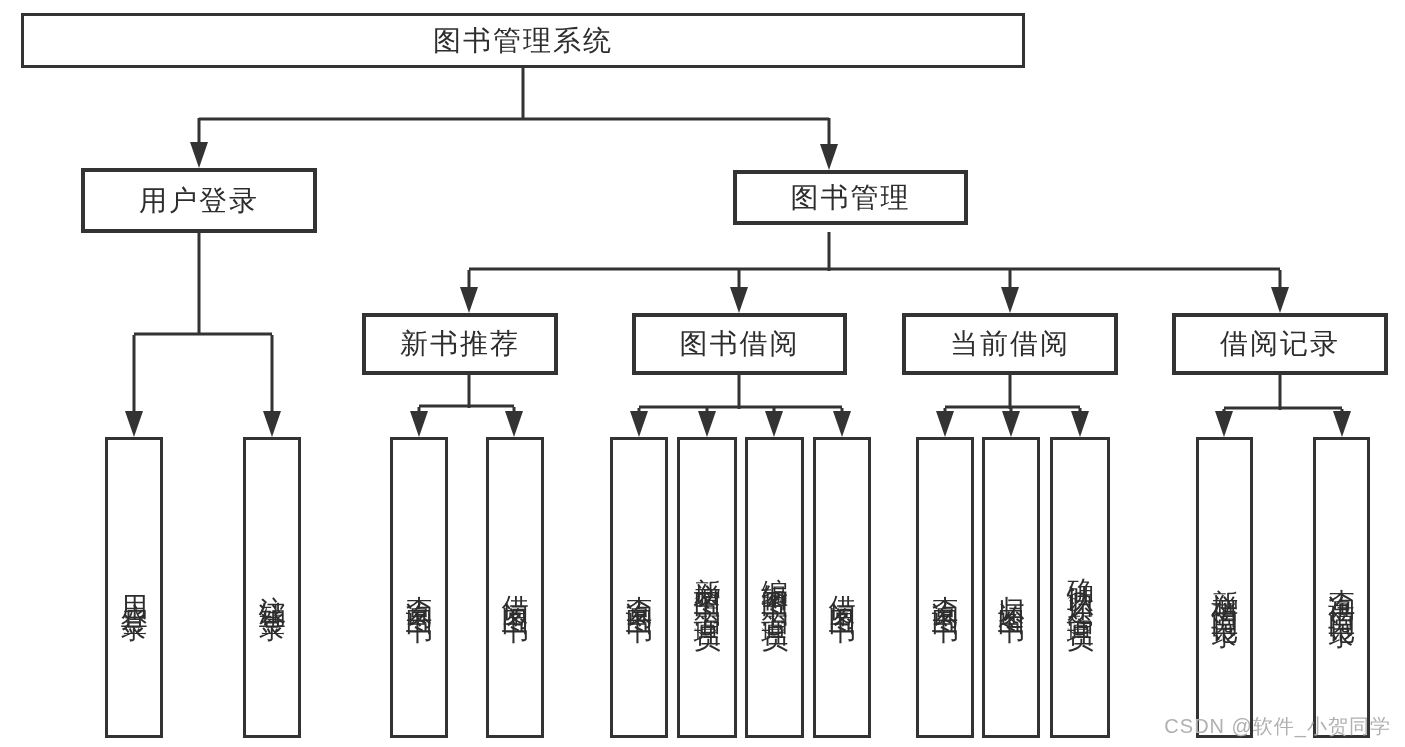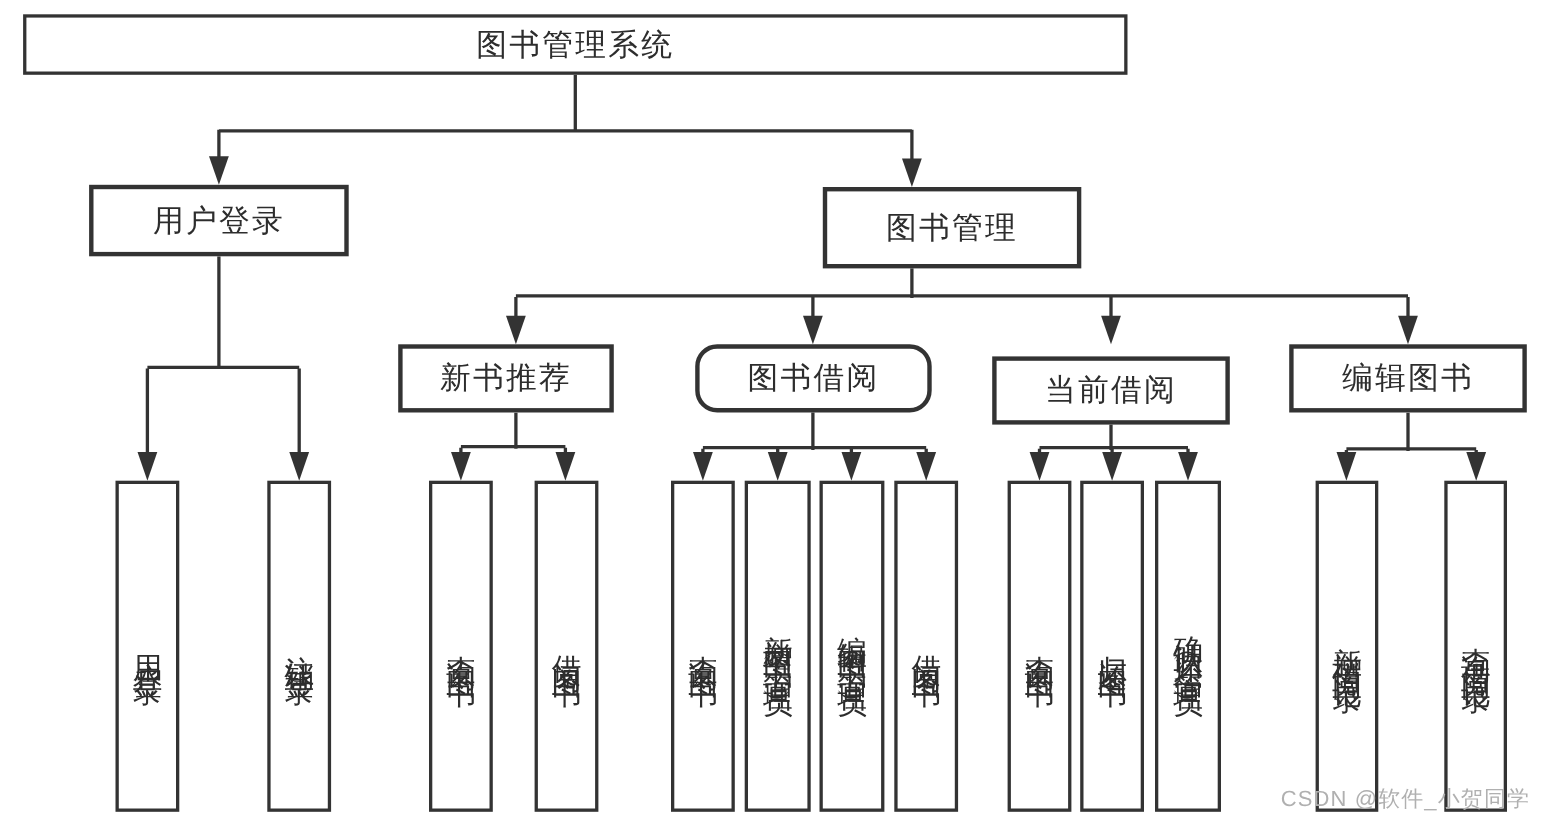--- a/index.html
+++ b/index.html
@@ -61,26 +61,26 @@
       <polygon points="1002,411 1020,411 1011,437"></polygon>
       <polygon points="1071,411 1089,411 1080,437"></polygon>
       <polygon points="1215,411 1233,411 1224,437"></polygon>
       <polygon points="1333,411 1351,411 1342,437"></polygon>
     </g>
   </svg>
 
   <div class="node" style="left:21px; top:13px; width:1004px; height:55px;">图书管理系统</div>
 
   <div class="node lvl23" style="left:81px; top:168px; width:236px; height:65px;">用户登录</div>
-  <div class="node lvl23" style="left:748px; top:170px; width:235px; height:74px;">图书管理</div>
+  <div class="node lvl23" style="left:733px; top:170px; width:235px; height:55px;">图书管理</div>
 
   <div class="node lvl23" style="left:362px; top:313px; width:196px; height:62px;">新书推荐</div>
-  <div class="node lvl23" style="left:632px; top:313px; width:215px; height:62px;border-radius:20px;">图书借阅</div>
-  <div class="node lvl23" style="left:902px; top:324px; width:216px; height:62px;">当前借阅</div>
-  <div class="node lvl23" style="left:1172px; top:313px; width:216px; height:62px;">编辑图书</div>
+  <div class="node lvl23" style="left:632px; top:313px; width:215px; height:62px;">图书借阅</div>
+  <div class="node lvl23" style="left:902px; top:313px; width:216px; height:62px;">当前借阅</div>
+  <div class="node lvl23" style="left:1172px; top:313px; width:216px; height:62px;">借阅记录</div>
 
   <div class="leaf" style="left:105px;">
     <span class="vtext">用户登录</span>
   </div>
   <div class="leaf" style="left:243px;">
     <span class="vtext">注销登录</span>
   </div>
 
   <div class="leaf" style="left:390px;">
     <span class="vtext">查询图书</span>

